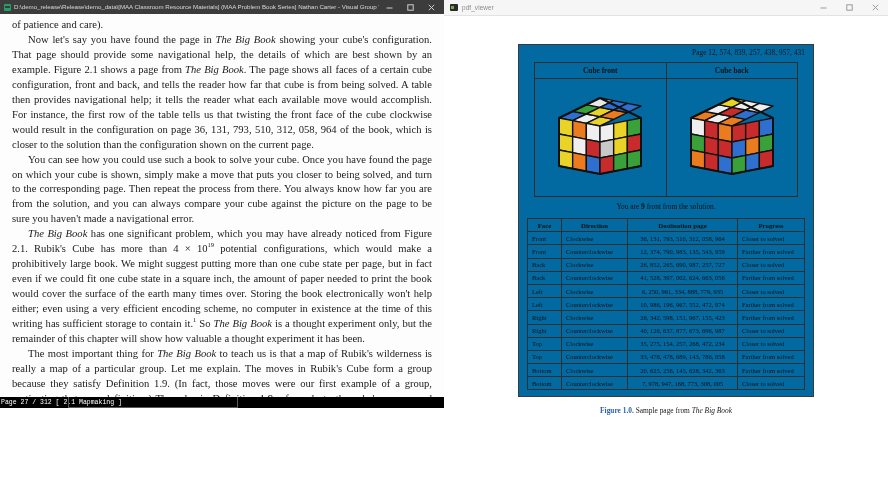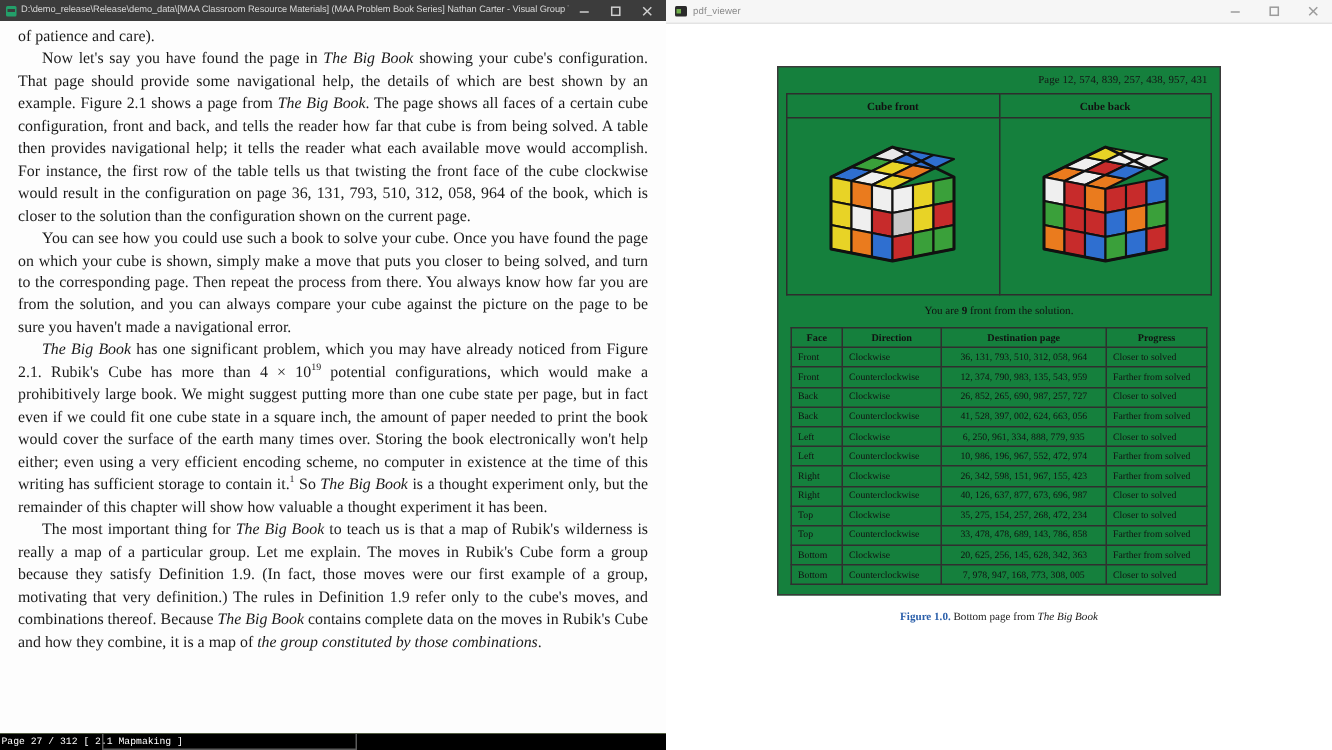--- a/index.html
+++ b/index.html
@@ -8,21 +8,21 @@
     width: 888px; height: 500px;
     overflow: hidden;
     background: #ffffff;
     font-family: "Liberation Sans", sans-serif;
   }
   .desktop { position: relative; width: 888px; height: 500px; }
 
   
   .win-left {
     position: absolute; left: 0; top: 0;
-    width: 444px; height: 500px;
+    width: 444px; height: 408px;
     background: #4d7c0f;
     display: flex; flex-direction: column;
     overflow: hidden;
   }
   .titlebar-dark {
     height: 14px; background: #3c3c3c; color: #d8d8d8;
     display: flex; align-items: center;
     font-size: 6.2px; padding: 0 2px;
     flex: 0 0 14px; user-select: none;
   }
@@ -105,29 +105,29 @@
 
   .pdf-body {
     flex: 1 1 auto; background: #ffffff; position: relative;
     display: flex; justify-content: center; padding-top: 28px;
   }
   .pdf-page {
     width: 300px; background: #ffffff;
   }
   .fig-box {
     border: 1px solid #3a3a3a; width: 296px; margin: 0 auto;
-    padding: 4px 5px 6px 5px; background: #15803d;
+    padding: 4px 5px 6px 5px; background: #0369a1;
   }
   .fig-pagenum {
     text-align: right; font-family: "Liberation Serif", serif;
     font-size: 7.2px; color: #141414; padding-right: 3px;
     margin-bottom: 5px; letter-spacing: 0.1px;
   }
   .cube-table {
-    border-collapse: collapse; width: 284px; margin: 0 auto 5px auto;
+    border-collapse: collapse; width: 264px; margin: 0 auto 5px auto;
     border: 1px solid #2d2d2d;
   }
   .cube-table th {
     border: 1px solid #2d2d2d; font-family: "Liberation Serif", serif;
     font-weight: bold; font-size: 7.4px; color: #111;
     padding: 3px 0; text-align: center; width: 50%;
   }
   .cube-cell {
     border: 1px solid #2d2d2d; height: 118px;
     text-align: center; vertical-align: middle; padding: 2px;
@@ -404,19 +404,19 @@
                   <td class="c-face">Bottom</td>
                   <td class="c-dir">Counterclockwise</td>
                   <td class="c-dest">7, 978, 947, 168, 773, 308, 005</td>
                   <td class="c-prog">Closer to solved</td>
                 </tr>
               </tbody>
           </table>
         </div>
 
         <div class="fig-caption">
-          <span class="fignum">Figure 1.0.</span><span> Bottom page from </span><i>The Big Book</i>
+          <span class="fignum">Figure 1.0.</span><span> Sample page from </span><i>The Big Book</i>
         </div>
 
       </div>
     </div>
   </div>
 </div>
 
 </body></html>

